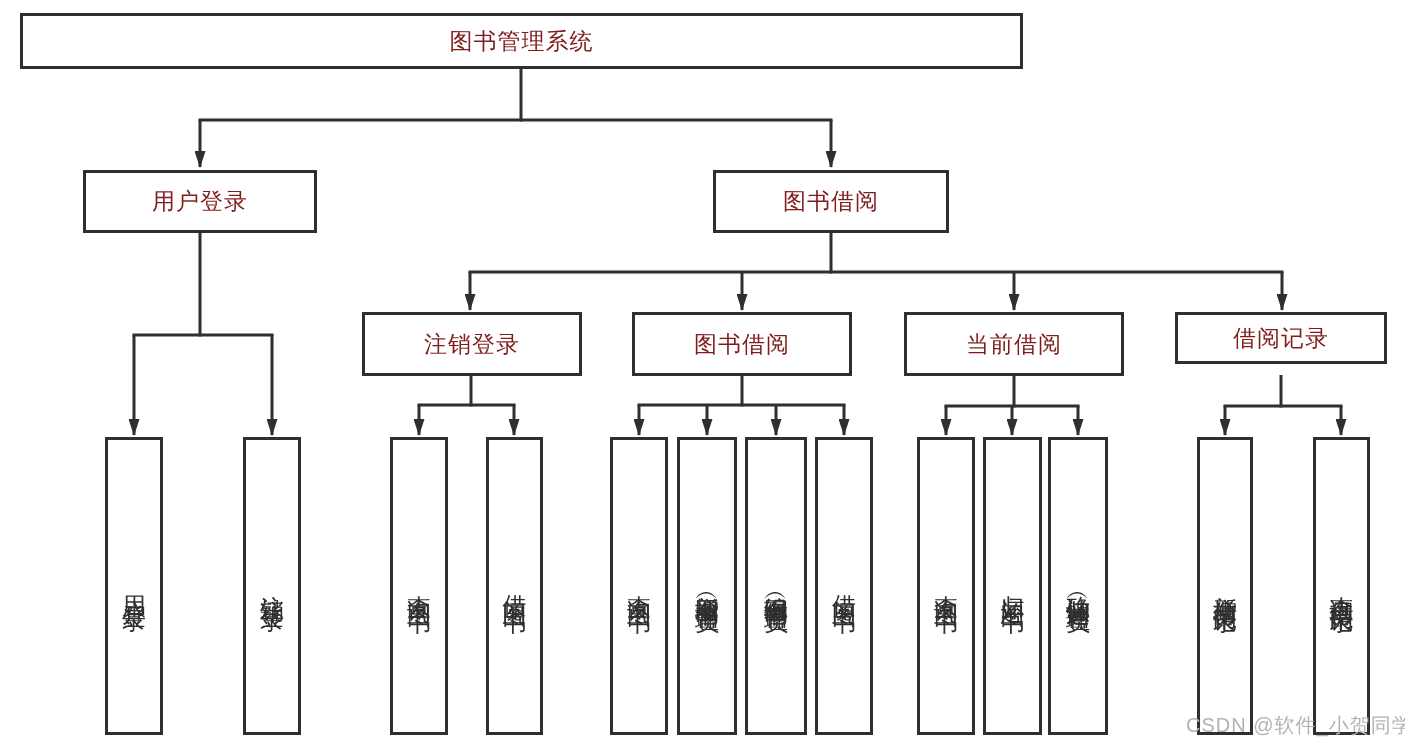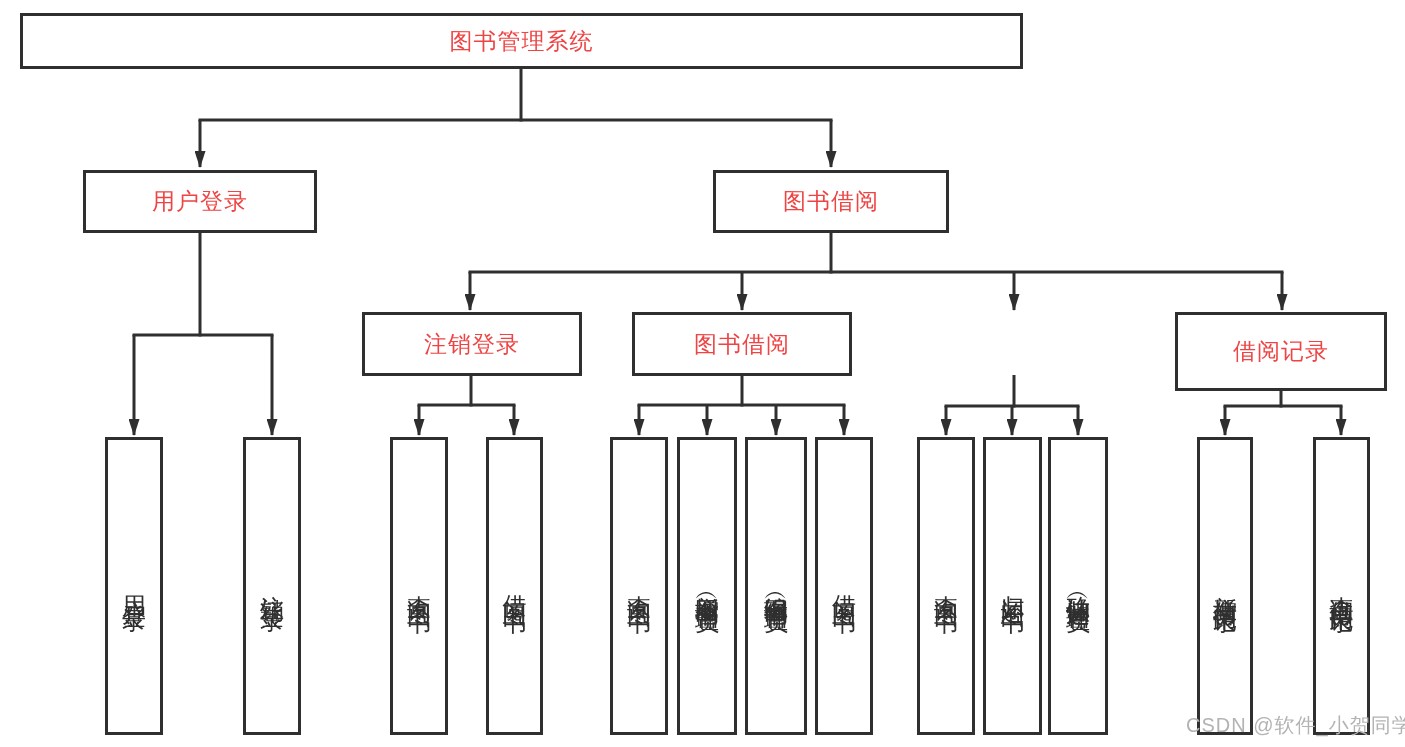--- a/index.html
+++ b/index.html
@@ -24,21 +24,21 @@
     pointer-events: none;
   }
   .hbox {
     position: absolute;
     box-sizing: border-box;
     background: #ffffff;
     border: 3px solid #2f2f2f;
     display: flex;
     align-items: center;
     justify-content: center;
-    color: #ef4444;
+    color: #7f1d1d;
     font-size: 23px;
     letter-spacing: 1px;
     white-space: nowrap;
     z-index: 2;
   }
   .vbox {
     position: absolute;
     box-sizing: border-box;
     background: #ffffff;
     border: 3px solid #2f2f2f;
@@ -124,21 +124,22 @@
     </g>
   </svg>
 
   <div class="hbox" style="left:20px; top:13px; width:1003px; height:56px;">图书管理系统</div>
 
   <div class="hbox" style="left:83px; top:170px; width:234px; height:63px;">用户登录</div>
   <div class="hbox" style="left:713px; top:170px; width:236px; height:63px;">图书借阅</div>
 
   <div class="hbox" style="left:362px; top:312px; width:220px; height:64px;">注销登录</div>
   <div class="hbox" style="left:632px; top:312px; width:220px; height:64px;">图书借阅</div>
-  <div class="hbox" style="left:1175px; top:312px; width:212px; height:79px;">借阅记录</div>
+  <div class="hbox" style="left:904px; top:312px; width:220px; height:64px;">当前借阅</div>
+  <div class="hbox" style="left:1175px; top:312px; width:212px; height:52px;">借阅记录</div>
 
   <div class="vbox" style="left:105px; width:58px;">
     <span class="vtext">用户登录</span>
   </div>
   <div class="vbox" style="left:243px; width:58px;">
     <span class="vtext">注销登录</span>
   </div>
 
   <div class="vbox" style="left:390px; width:58px;">
     <span class="vtext">查询图书</span>

